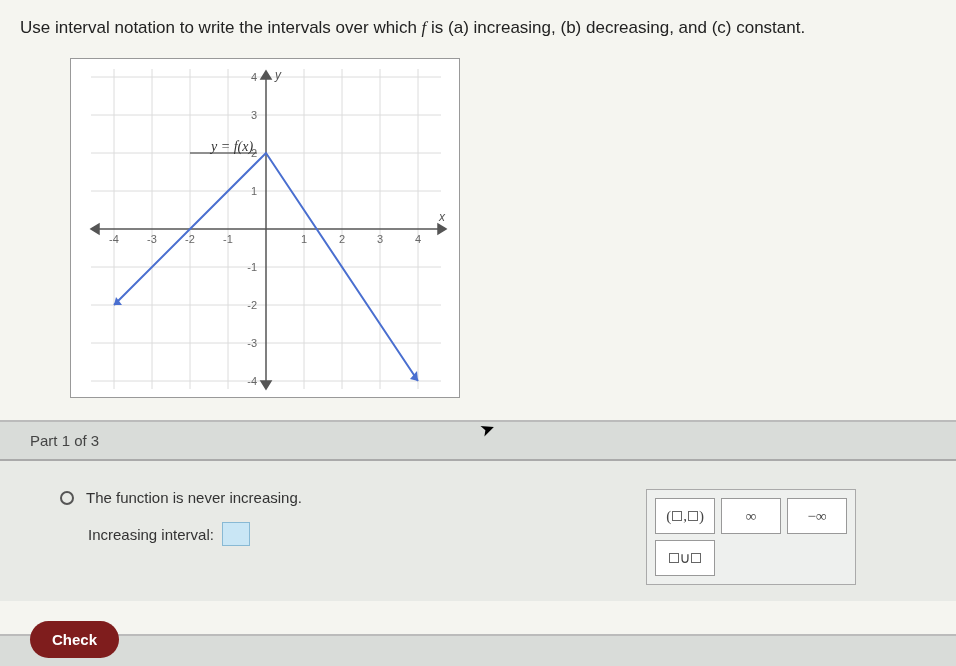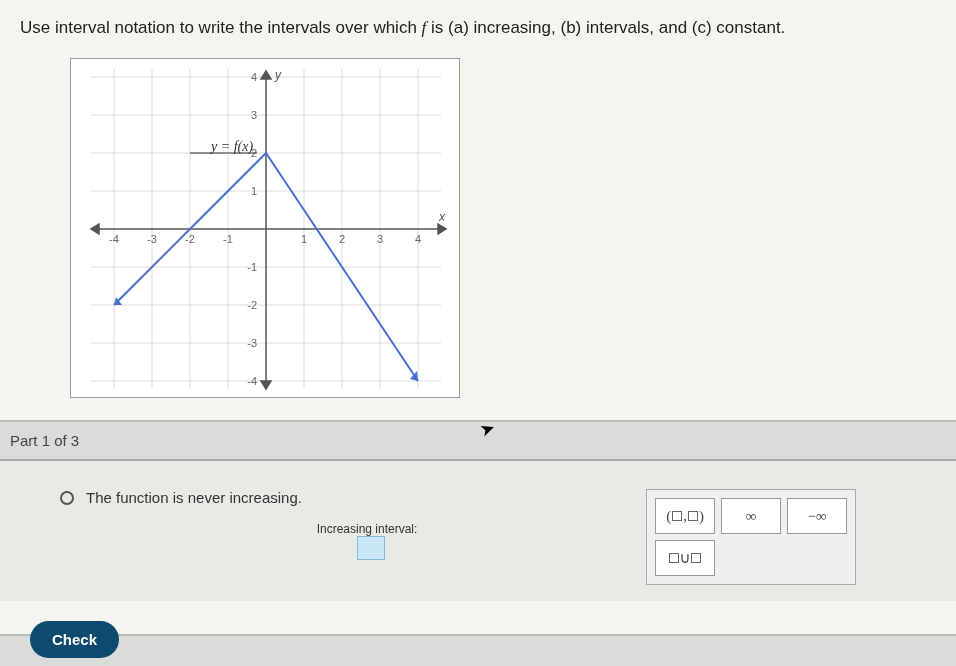--- a/index.html
+++ b/index.html
@@ -24,21 +24,21 @@
     border: 1px solid #999;
     background: #fff;
     position: relative;
   }
   .graph-wrap svg { display: block; }
   .part-bar {
     margin-top: 22px;
     background: #d9dcd9;
     border-top: 2px solid #bbb;
     border-bottom: 2px solid #aaa;
-    padding: 10px 10px;
+    padding: 10px 30px;
     font-size: 15px;
     color: #444;
   }
   .answer-area {
     background: #e8eae6;
     padding: 28px 40px 10px 60px;
     display: flex;
     justify-content: flex-start;
     align-items: flex-start;
     min-height: 140px;
@@ -55,22 +55,21 @@
     width: 14px; height: 14px;
     border: 2px solid #555;
     border-radius: 50%;
     margin-right: 12px;
     flex-shrink: 0;
   }
   .sub-row {
     margin-left: 28px;
     display: flex;
     align-items: center;
-    font-size: 12px;
-    flex-direction: column;
+    font-size: 15px;
   }
   .blank {
     width: 28px; height: 24px;
     background: #c9e6f5;
     border: 1px solid #88b9d4;
     margin-left: 8px;
   }
   .palette {
     border: 1px solid #aaa;
     background: #eef0ee;
@@ -95,21 +94,21 @@
   .pal-btn .sq {
     display: inline-block;
     width: 10px; height: 10px;
     border: 1px solid #666;
     margin: 0 1px;
   }
   .check-btn {
     position: absolute;
     left: 30px;
     bottom: 8px;
-    background: #0c4a6e;
+    background: #7f1d1d;
     color: #fff;
     border: none;
     border-radius: 20px;
     padding: 10px 22px;
     font-size: 15px;
     font-weight: bold;
     cursor: pointer;
   }
   .footer-bar {
     position: absolute;
@@ -124,21 +123,21 @@
     top: 418px;
     font-size: 18px;
     color: #000;
     transform: rotate(-20deg);
   }
 </style>
 </head>
 <body>
 
 <div class="question">
-  <span>Use interval notation to write the intervals over which </span><span class="fvar">f</span><span> is (a) increasing, (b) intervals, and (c) constant.</span>
+  <span>Use interval notation to write the intervals over which </span><span class="fvar">f</span><span> is (a) increasing, (b) decreasing, and (c) constant.</span>
 </div>
 
 <div class="graph-wrap">
   <svg width="390" height="340" viewBox="0 0 390 340">
 
     <g stroke="#dcdcdc" stroke-width="1">
       <line x1="43" y1="10" x2="43" y2="330"></line>
         <line x1="81" y1="10" x2="81" y2="330"></line>
       <line x1="119" y1="10" x2="119" y2="330"></line>
         <line x1="157" y1="10" x2="157" y2="330"></line>

